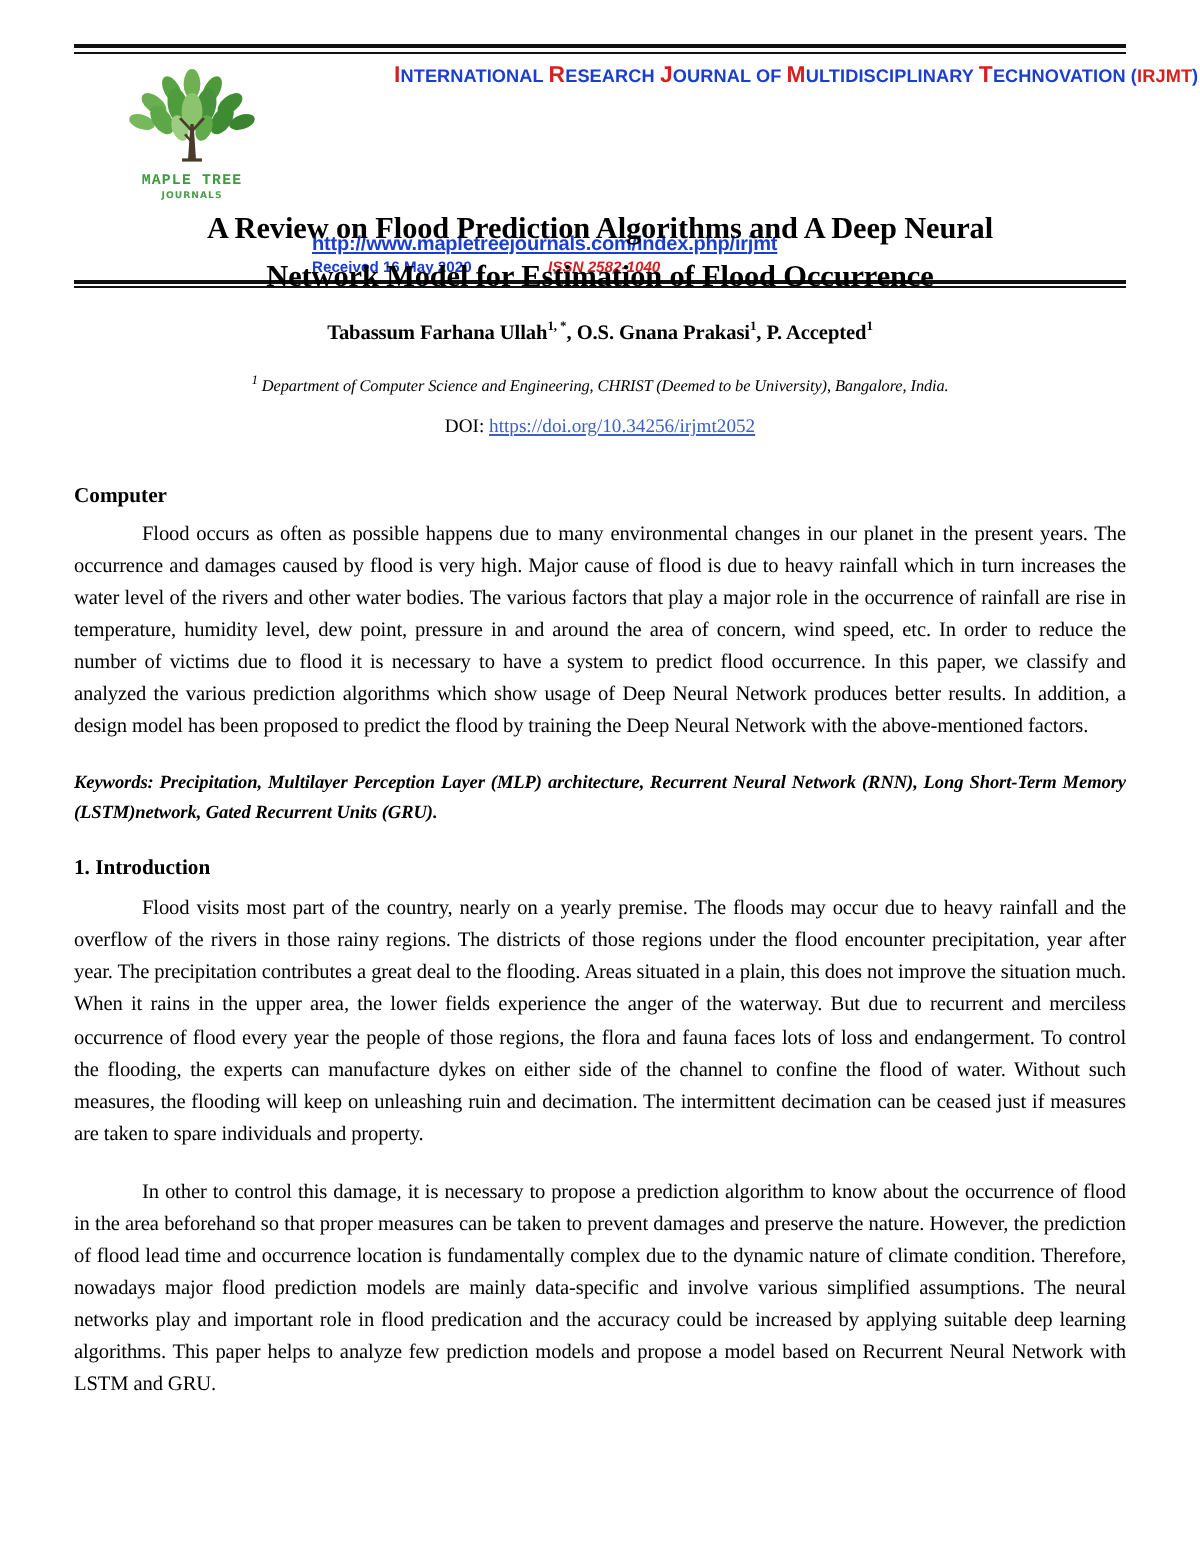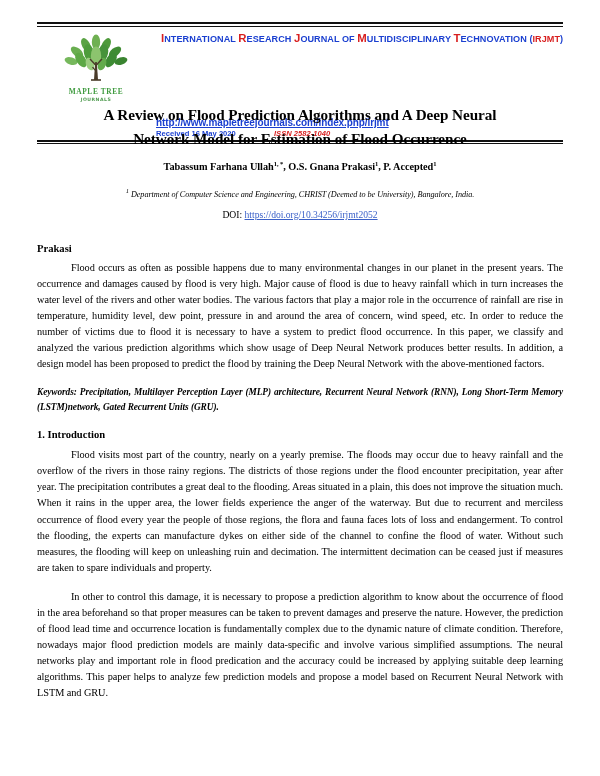--- a/index.html
+++ b/index.html
@@ -52,41 +52,42 @@
 
   
   .logo-block {
     width: 118px;
     flex: 0 0 118px;
     text-align: center;
     padding-top: 2px;
   }
   .logo-svg { display: block; margin: 0 auto; }
   .logo-name {
-    font-family: Liberation Serif, serif;
+    font-family: Liberation Mono, monospace;
     font-size: 7.4px;
     font-weight: 700;
     letter-spacing: 0.6px;
     color: #3f9b3f;
     margin-top: -1px;
   }
   .logo-sub {
     font-family: "DejaVu Sans", sans-serif;
     font-size: 4.6px;
     font-weight: 700;
     letter-spacing: 0.5px;
     color: #4f9b4f;
     margin-top: 1px;
   }
 
   
   .masthead-right {
     flex: 1 1 auto;
     padding-left: 6px;
     padding-top: 2px;
+    margin-left: 36px;
   }
   .journal-title {
     font-family: "Liberation Sans", sans-serif;
     font-size: 9.1px;
     font-weight: 700;
     color: #1a3fd0;
     white-space: nowrap;
     letter-spacing: 0.05px;
     line-height: 12px;
   }
@@ -283,21 +284,21 @@
     <div class="aff">
       <sup>1</sup> <span>Department of Computer Science and Engineering, CHRIST (Deemed to be University), Bangalore, India.</span>
     </div>
     <div class="doi-line">
       <span>DOI:</span>
       <span class="doi-link">https://doi.org/10.34256/irjmt2052</span>
     </div>
   </div>
 
   <div class="content">
-    <div class="h-section">Prakasi</div>
+    <div class="h-section">Computer</div>
     <p class="body-par">Flood occurs as often as possible happens due to many environmental changes in our planet in the present years. The occurrence and damages caused by flood is very high. Major cause of flood is due to heavy rainfall which in turn increases the water level of the rivers and other water bodies. The various factors that play a major role in the occurrence of rainfall are rise in temperature, humidity level, dew point, pressure in and around the area of concern, wind speed, etc. In order to reduce the number of victims due to flood it is necessary to have a system to predict flood occurrence. In this paper, we classify and analyzed the various prediction algorithms which show usage of Deep Neural Network produces better results. In addition, a design model has been proposed to predict the flood by training the Deep Neural Network with the above-mentioned factors.</p>
 
     <p class="keywords">Keywords: Precipitation, Multilayer Perception Layer (MLP) architecture, Recurrent Neural Network (RNN), Long Short-Term Memory (LSTM)network, Gated Recurrent Units (GRU).</p>
 
     <div class="h-intro">1. Introduction</div>
     <p class="body-par">Flood visits most part of the country, nearly on a yearly premise. The floods may occur due to heavy rainfall and the overflow of the rivers in those rainy regions. The districts of those regions under the flood encounter precipitation, year after year. The precipitation contributes a great deal to the flooding. Areas situated in a plain, this does not improve the situation much. When it rains in the upper area, the lower fields experience the anger of the waterway.  But due to recurrent and merciless occurrence of flood every year the people of those regions, the flora and fauna faces lots of loss and endangerment. To control the flooding, the experts can manufacture dykes on either side of the channel to confine the flood of water. Without such measures, the flooding will keep on unleashing ruin and decimation. The intermittent decimation can be ceased just if measures are taken to spare individuals and property.</p>
     <p class="body-par">In other to control this damage, it is necessary to propose a prediction algorithm to know about the occurrence of flood in the area beforehand so that proper measures can be taken to prevent damages and preserve the nature.  However, the prediction of flood lead time and occurrence location is fundamentally complex due to the dynamic nature of climate condition. Therefore, nowadays major flood prediction models are mainly data-specific and involve various simplified assumptions. The neural networks play and important role in flood predication and the accuracy could be increased by applying suitable deep learning algorithms. This paper helps to analyze few prediction models and propose a model based on Recurrent Neural Network with LSTM and GRU.</p>
   </div>
 
 </div>

